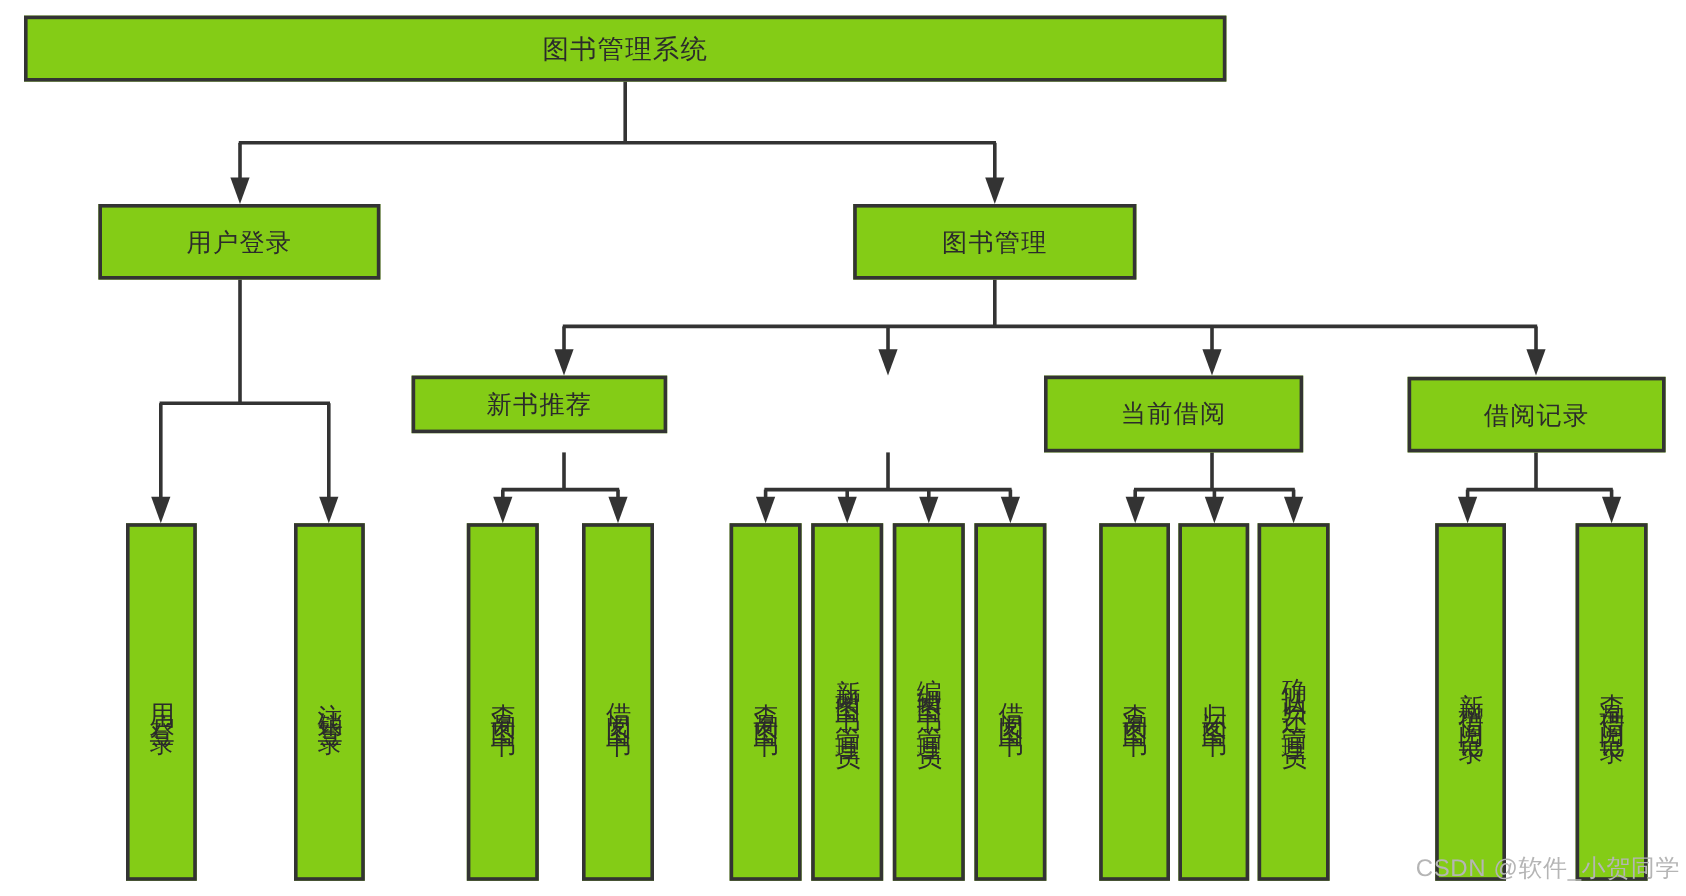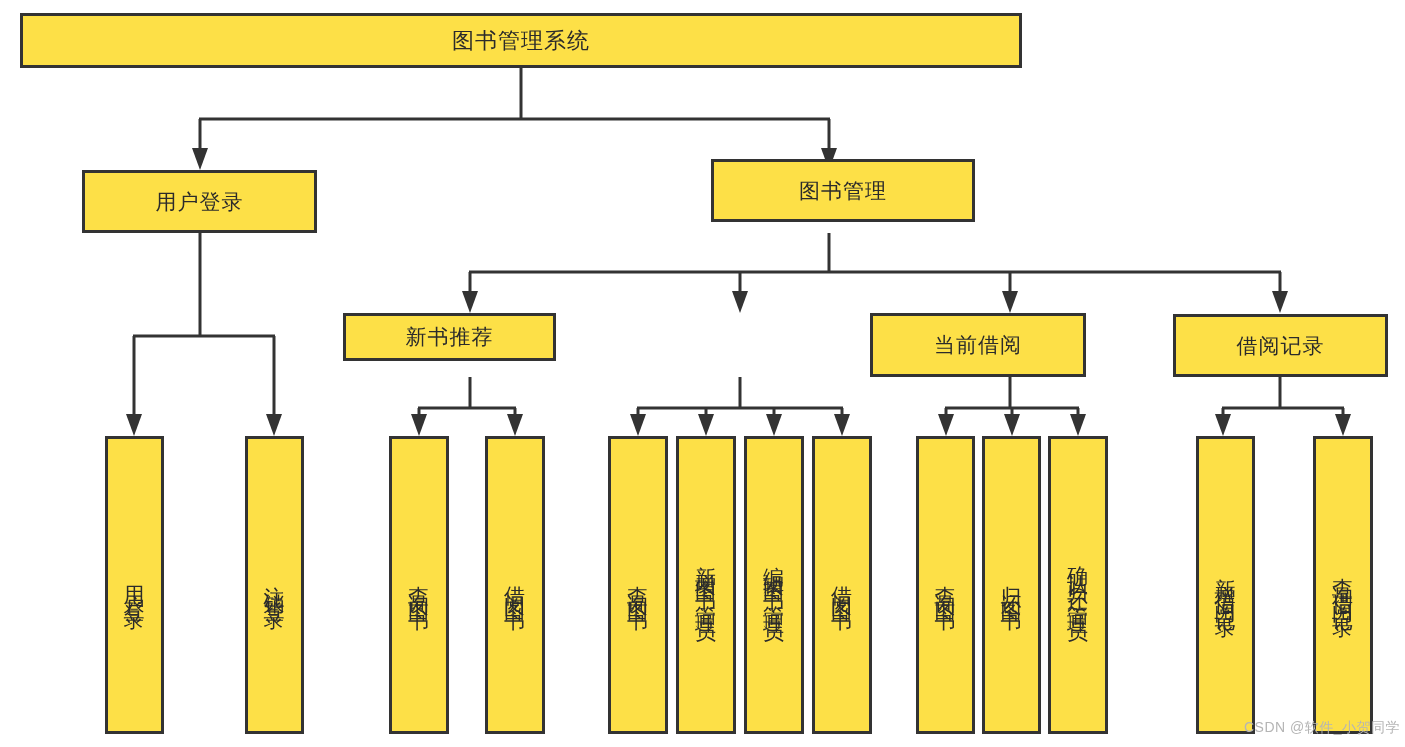--- a/index.html
+++ b/index.html
@@ -14,41 +14,41 @@
   .wires {
     position: absolute;
     left: 0; top: 0;
     width: 1405px; height: 747px;
     pointer-events: none;
   }
   .box {
     position: absolute;
     box-sizing: border-box;
     border: 3px solid #333333;
-    background: #fde047;
+    background: #84cc16;
     display: flex;
     align-items: center;
     justify-content: center;
     color: #2b2b2b;
     text-align: center;
   }
   .hbox { font-size: 21px; letter-spacing: 1px; }
   .root-box { font-size: 22px; }
   .leaf {
     writing-mode: vertical-rl;
     text-orientation: upright;
     font-size: 21px;
     letter-spacing: 8px;
     line-height: 1;
   }
   .watermark {
     position: absolute;
     right: 5px;
     bottom: 10px;
-    font-size: 14px;
+    font-size: 20px;
     color: #b5b5b5;
     letter-spacing: 0.5px;
     z-index: 5;
     white-space: nowrap;
   }
 </style>
 </head>
 <body>
 
 <div class="canvas">
@@ -122,21 +122,21 @@
       <polygon points="1070,414 1086,414 1078,436"></polygon>
 
       <polygon points="1215,414 1231,414 1223,436"></polygon>
       <polygon points="1335,414 1351,414 1343,436"></polygon>
     </g>
   </svg>
 
   <div class="box hbox root-box" style="left:20px; top:13px; width:1002px; height:55px;">图书管理系统</div>
 
   <div class="box hbox" style="left:82px; top:170px; width:235px; height:63px;">用户登录</div>
-  <div class="box hbox" style="left:711px; top:159px; width:264px; height:63px;">图书管理</div>
+  <div class="box hbox" style="left:711px; top:170px; width:236px; height:63px;">图书管理</div>
 
   <div class="box hbox" style="left:343px; top:313px; width:213px; height:48px;">新书推荐</div>
   <div class="box hbox" style="left:870px; top:313px; width:216px; height:64px;">当前借阅</div>
   <div class="box hbox" style="left:1173px; top:314px; width:215px; height:63px;">借阅记录</div>
 
   <div class="box leaf" style="left:105px; top:436px; width:59px; height:298px;">用户登录</div>
   <div class="box leaf" style="left:245px; top:436px; width:59px; height:298px;">注销登录</div>
 
   <div class="box leaf" style="left:389px; top:436px; width:60px; height:298px;">查询图书</div>
   <div class="box leaf" style="left:485px; top:436px; width:60px; height:298px;">借阅图书</div>

